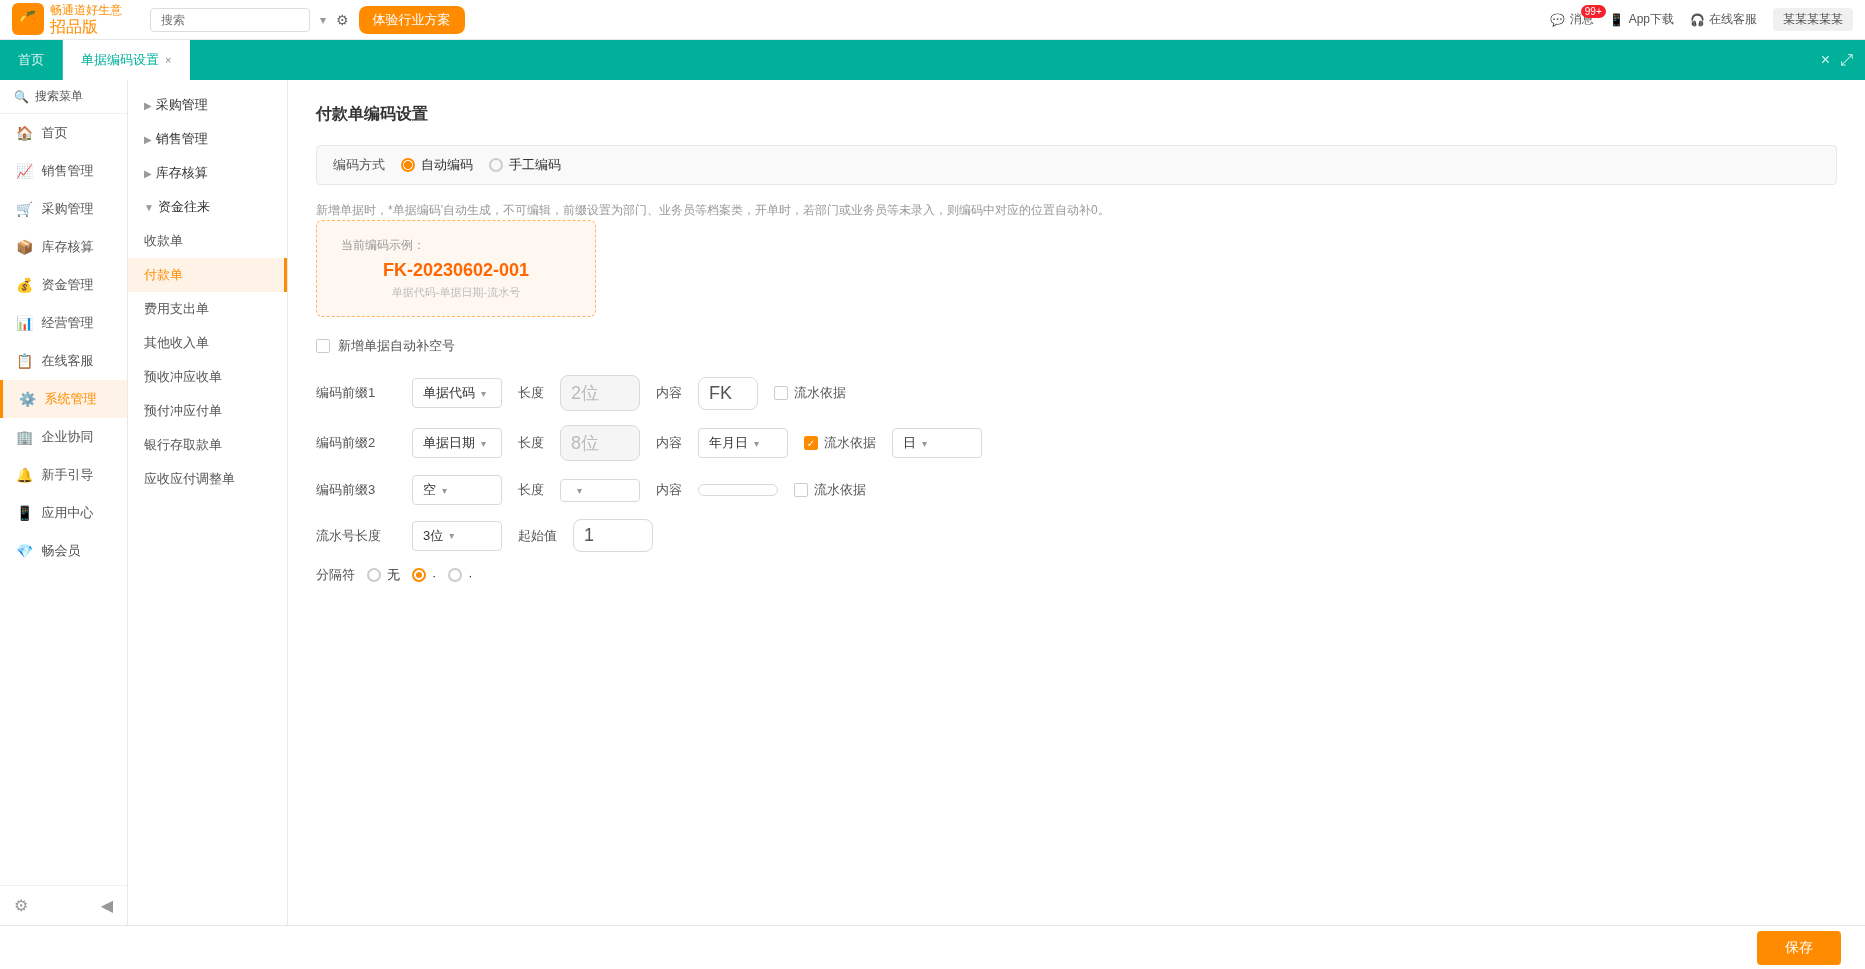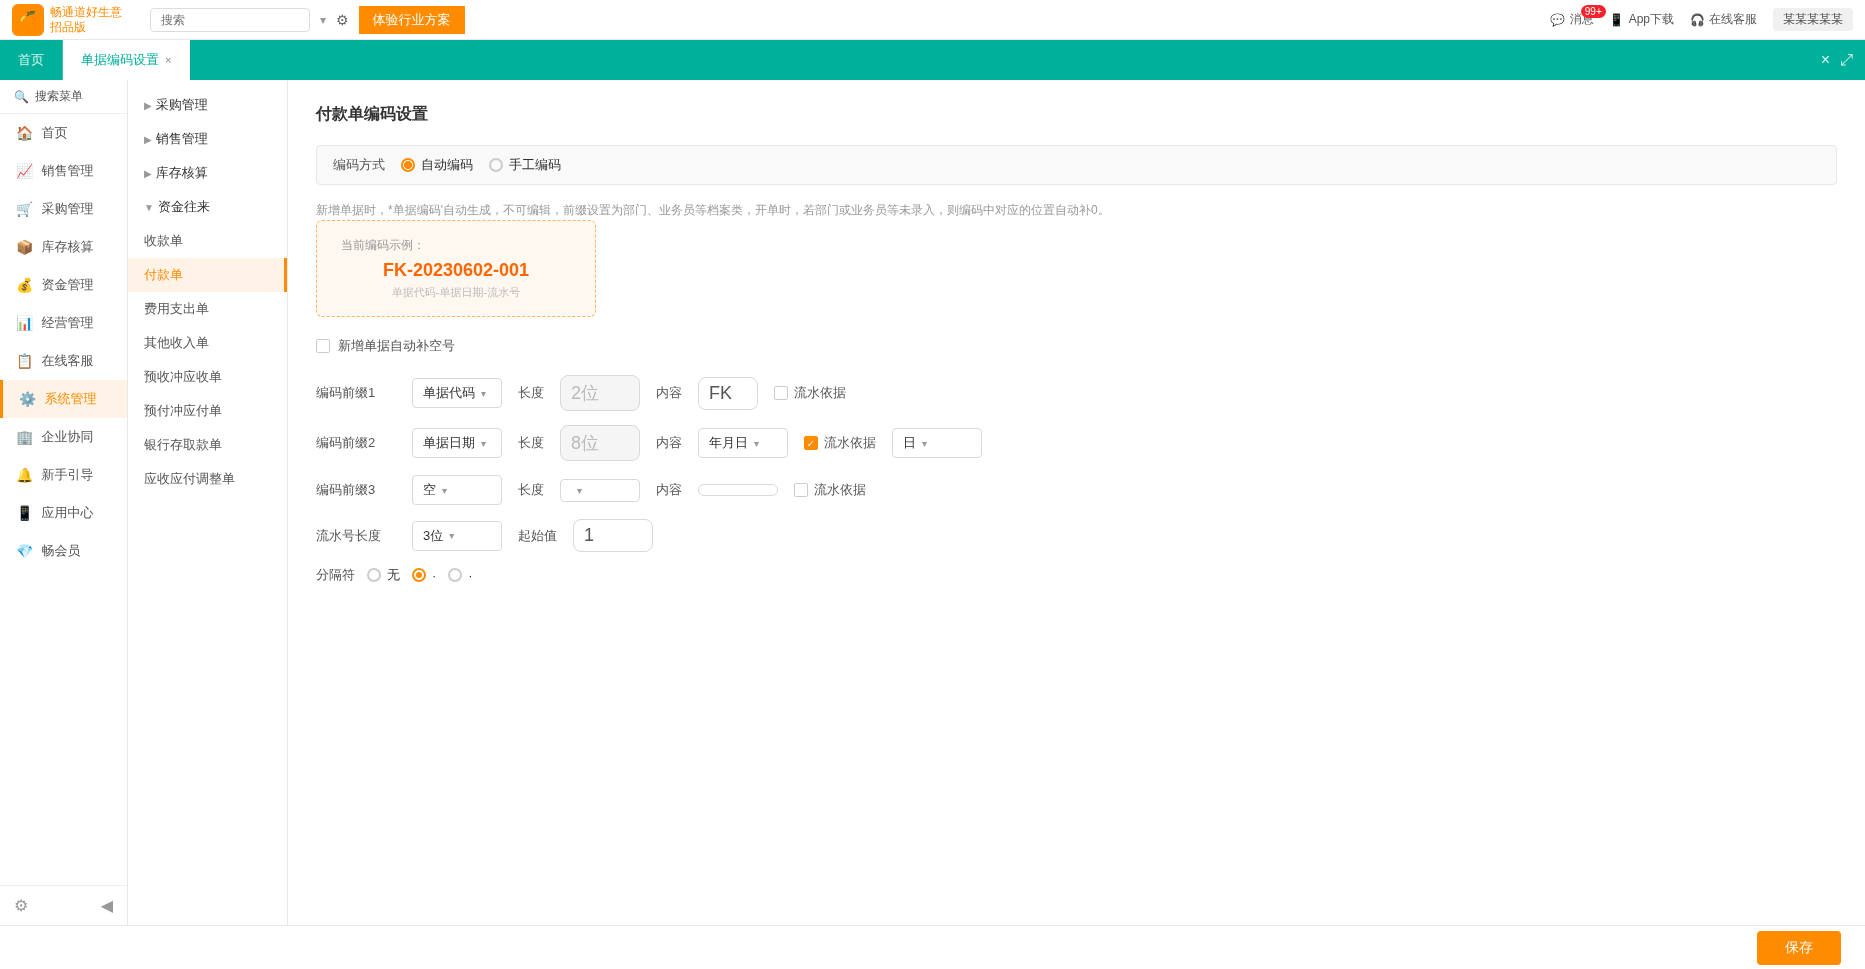--- a/index.html
+++ b/index.html
@@ -6,21 +6,21 @@
     body { font-family: 'Microsoft YaHei', Arial, sans-serif; font-size: 13px; background: #f5f5f5; color: #333; display: flex; flex-direction: column; height: 969px; overflow: hidden; }
 
     
     .topbar { height: 40px; background: #fff; border-bottom: 1px solid #e8e8e8; display: flex; align-items: center; padding: 0 12px; gap: 10px; z-index: 100; }
     .topbar-logo { display: flex; align-items: center; gap: 6px; width: 128px; }
     .logo-icon { width: 32px; height: 32px; background: #ff8c00; border-radius: 6px; display: flex; align-items: center; justify-content: center; color: white; font-size: 16px; }
     .logo-text { font-size: 12px; color: #ff8c00; line-height: 1.2; }
     .topbar-input { border: 1px solid #ddd; border-radius: 4px; padding: 4px 10px; font-size: 12px; color: #999; width: 160px; }
     .topbar-arrow { color: #999; font-size: 12px; cursor: pointer; }
     .topbar-gear { color: #666; font-size: 14px; cursor: pointer; }
-    .topbar-btn { background: #ff8c00; color: white; border: none; border-radius: 0; padding: 5px 14px; font-size: 13px; cursor: pointer; }
+    .topbar-btn { background: #ff8c00; color: white; border: none; border-radius: 8px; padding: 5px 14px; font-size: 13px; cursor: pointer; }
     .topbar-right { display: flex; align-items: center; gap: 16px; margin-left: auto; }
     .topbar-msg { display: flex; align-items: center; gap: 4px; font-size: 12px; color: #555; cursor: pointer; position: relative; }
     .badge { background: #f5222d; color: white; font-size: 10px; border-radius: 8px; padding: 1px 4px; position: absolute; top: -6px; right: -12px; }
     .topbar-app { display: flex; align-items: center; gap: 4px; font-size: 12px; color: #555; cursor: pointer; }
     .topbar-service { display: flex; align-items: center; gap: 4px; font-size: 12px; color: #555; cursor: pointer; }
     .topbar-user { font-size: 12px; color: #555; background: #f0f0f0; border-radius: 4px; padding: 3px 10px; cursor: pointer; }
 
     
     .navtabs { height: 40px; background: #00b09b; display: flex; align-items: center; padding: 0; }
     .navtab { height: 40px; display: flex; align-items: center; padding: 0 18px; font-size: 13px; cursor: pointer; color: rgba(255,255,255,0.85); border-right: 1px solid rgba(255,255,255,0.2); }
@@ -96,21 +96,21 @@
     .save-btn { background: #ff8c00; color: white; border: none; border-radius: 4px; padding: 8px 28px; font-size: 14px; cursor: pointer; }
   </style>
 </head>
 <body>
 
 <div class="topbar">
   <div class="topbar-logo">
     <div class="logo-icon">🍊</div>
     <div class="logo-text">
       <div>畅通道好生意</div>
-      <div style="font-size:12px;">招品版</div>
+      <div style="font-size:16px;">招品版</div>
     </div>
   </div>
   <input class="topbar-input" style="border: 1px solid rgb(221, 221, 221); outline: none;" placeholder="搜索">
   <span class="topbar-arrow">▾</span>
   <span class="topbar-gear">⚙</span>
   <button class="topbar-btn">体验行业方案</button>
   <div class="topbar-right">
     <div class="topbar-msg">
       <span>💬</span>
       <span>消息</span>

